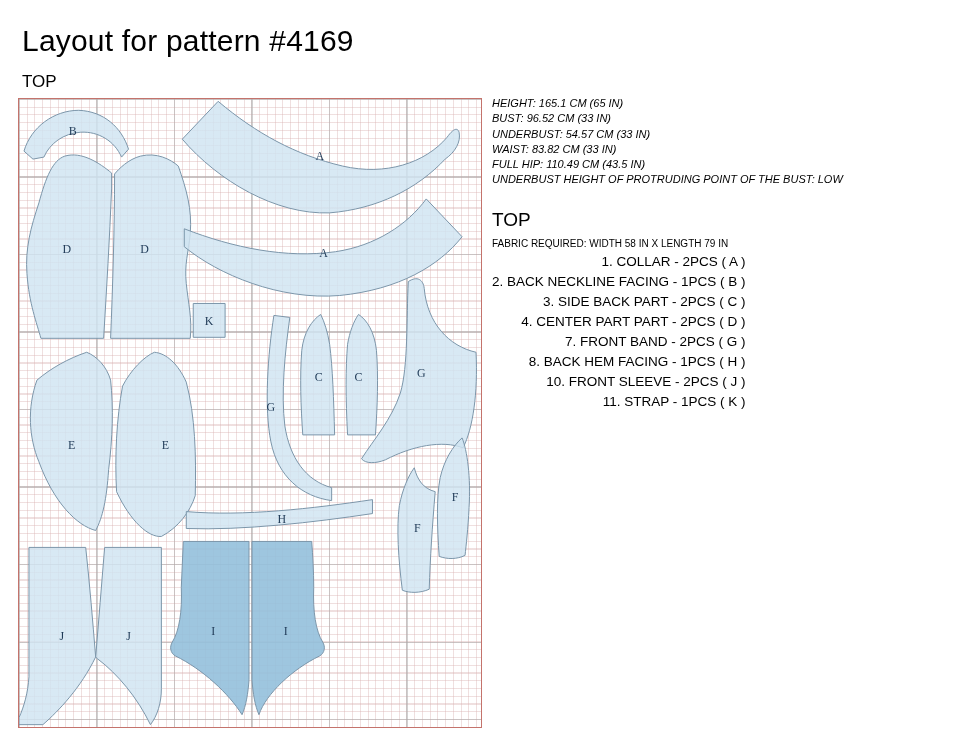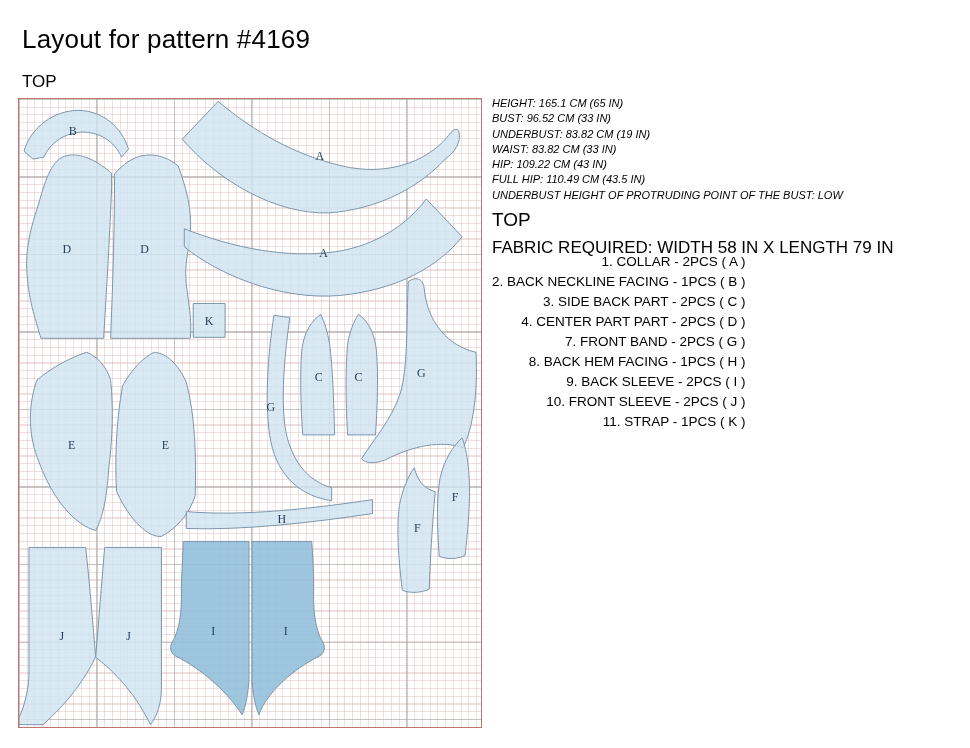--- a/index.html
+++ b/index.html
@@ -6,21 +6,21 @@
   html,body { background:#ffffff; }
   body {
     width:970px; height:748px;
     position:relative;
     font-family:"Liberation Sans", sans-serif;
     color:#000;
     overflow:hidden;
   }
   .page-title {
     position:absolute; left:22px; top:24px;
-    font-size:26px; font-weight:400; letter-spacing:0.2px;
+    font-size:30px; font-weight:400; letter-spacing:0.2px;
   }
   .section-label {
     position:absolute; left:22px; top:72px;
     font-size:17px; font-weight:400;
   }
   .grid-area {
     position:absolute; left:18px; top:98px;
     width:464px; height:630px;
     border:1px solid #c4736c;
     background-color:#ffffff;
@@ -38,21 +38,21 @@
   .measurements {
     position:absolute; left:492px; top:96px;
     font-size:11px; line-height:15.3px; white-space:nowrap;font-style:italic;
   }
   .details-heading {
     position:absolute; left:492px; top:209px;
     font-size:19px; font-weight:400;
   }
   .fabric-line {
     position:absolute; left:492px; top:238px;
-    font-size:17px; white-space:nowrap;
+    font-size:10px; white-space:nowrap;
   }
   .parts-list {
     position:absolute; left:492px; top:252px;
     font-size:13.5px; line-height:20px; list-style:none; white-space:nowrap;text-align:right;
   }
 </style>
 </head>
 <body>
 
 <h1 class="page-title">Layout for pattern #4169</h1>
@@ -97,32 +97,30 @@
       <path d="M165,444 L231,444 L231,583 C230,597 228,609 224,618 C211,597 184,572 157,559 C152,556 151,550 154,545 C161,534 164,514 163,490 L165,444 Z" fill="#93c0dc" fill-opacity="0.9" stroke="#7b95a9" stroke-width="1"></path>
       <text x="195" y="534" text-anchor="middle" dominant-baseline="central" fill="#1f3a57" class="piece-label">I</text>
       <path d="M234,444 L294,444 C295,458 296,474 296,490 C295,514 298,534 305,545 C308,550 307,556 302,559 C275,572 248,597 241,618 C237,609 235,597 234,583 L234,444 Z" fill="#93c0dc" fill-opacity="0.9" stroke="#7b95a9" stroke-width="1"></path>
       <text x="268" y="534" text-anchor="middle" dominant-baseline="central" fill="#1f3a57" class="piece-label">I</text>
     </svg>
 </div>
 
 <div class="measurements">
     <div>HEIGHT: 165.1 CM (65 IN)</div>
     <div>BUST: 96.52 CM (33 IN)</div>
-    <div>UNDERBUST: 83.82 CM (19 IN)</div>
+    <div>UNDERBUST: 54.57 CM (33 IN)</div>
     <div>WAIST: 83.82 CM (33 IN)</div>
-    <div>HIP: 109.22 CM (43 IN)</div>
     <div>FULL HIP: 110.49 CM (43.5 IN)</div>
     <div>UNDERBUST HEIGHT OF PROTRUDING POINT OF THE BUST: LOW</div>
   </div>
 
 <div class="details-heading">TOP</div>
 <div class="fabric-line">FABRIC REQUIRED: WIDTH 58 IN X LENGTH 79 IN</div>
 <ul class="parts-list">
     <li>1. COLLAR - 2PCS ( A )</li>
     <li>2. BACK NECKLINE FACING - 1PCS ( B )</li>
     <li>3. SIDE BACK PART - 2PCS ( C )</li>
     <li>4. CENTER PART PART - 2PCS ( D )</li>
     <li>7. FRONT BAND - 2PCS ( G )</li>
     <li>8. BACK HEM FACING - 1PCS ( H )</li>
-    <li>9. BACK SLEEVE - 2PCS ( I )</li>
     <li>10. FRONT SLEEVE - 2PCS ( J )</li>
     <li>11. STRAP - 1PCS ( K )</li>
   </ul>
 
 </body></html>

